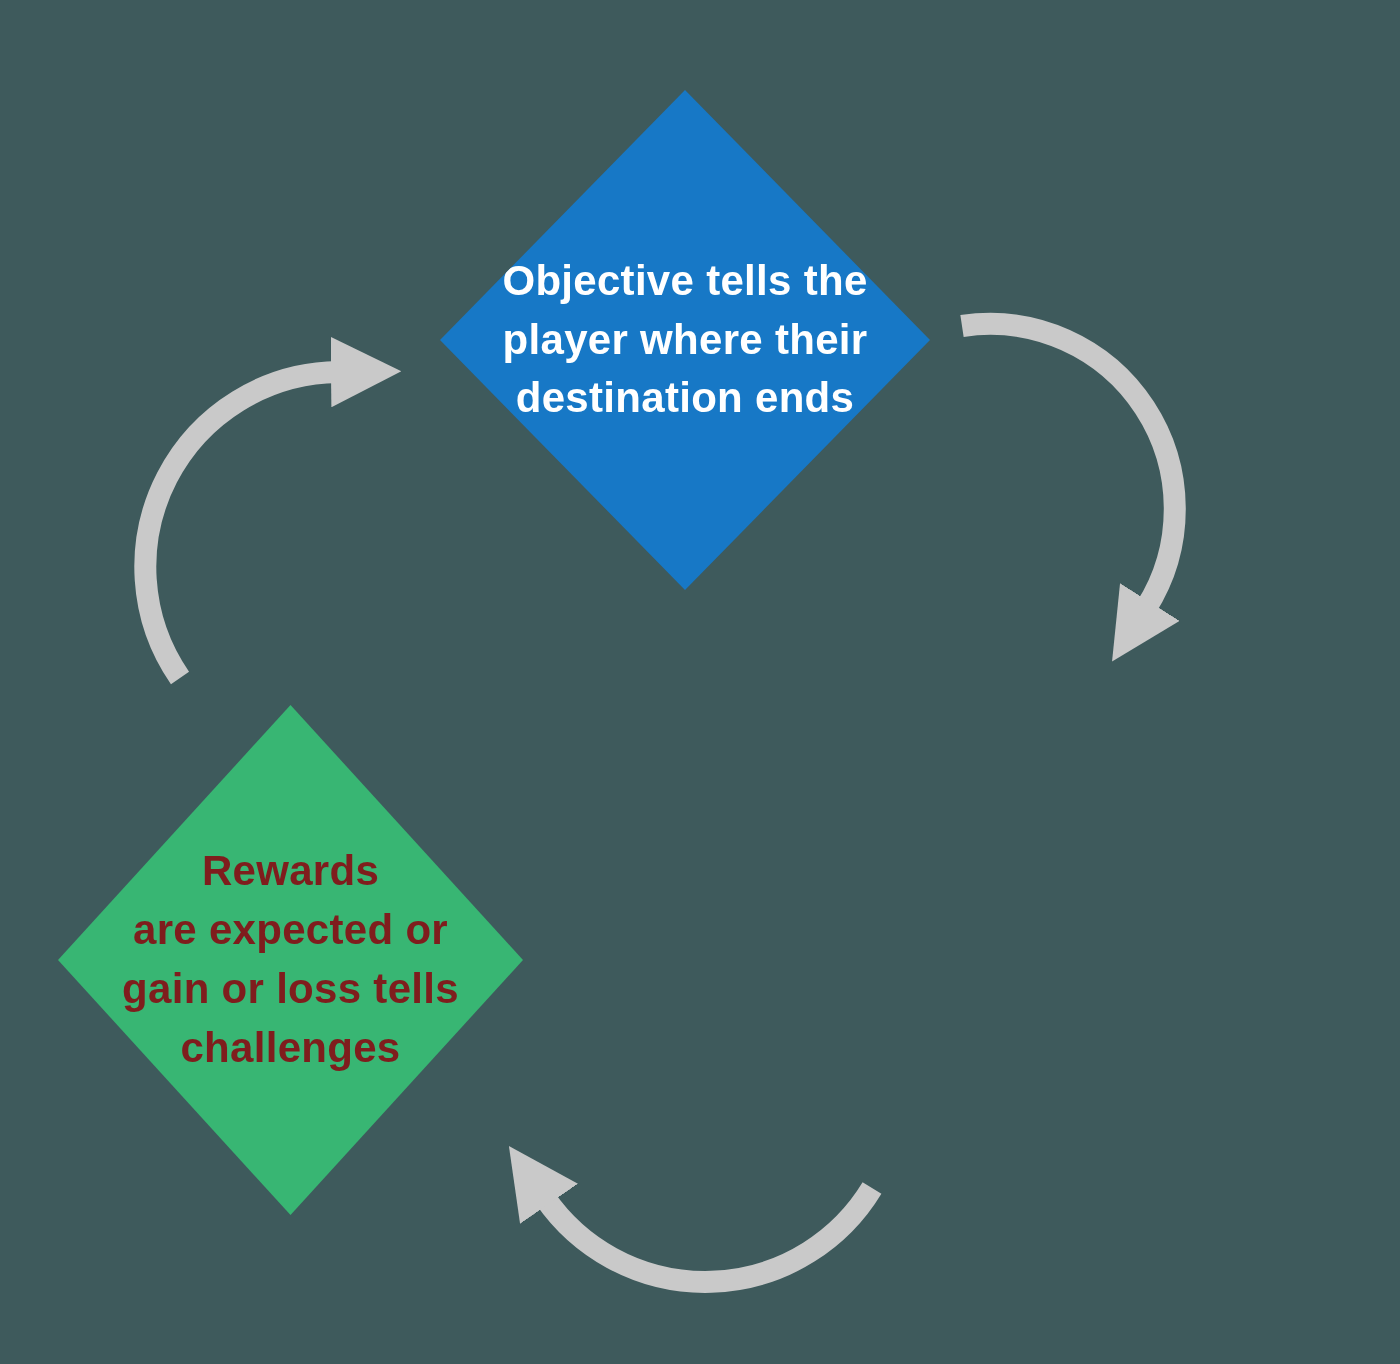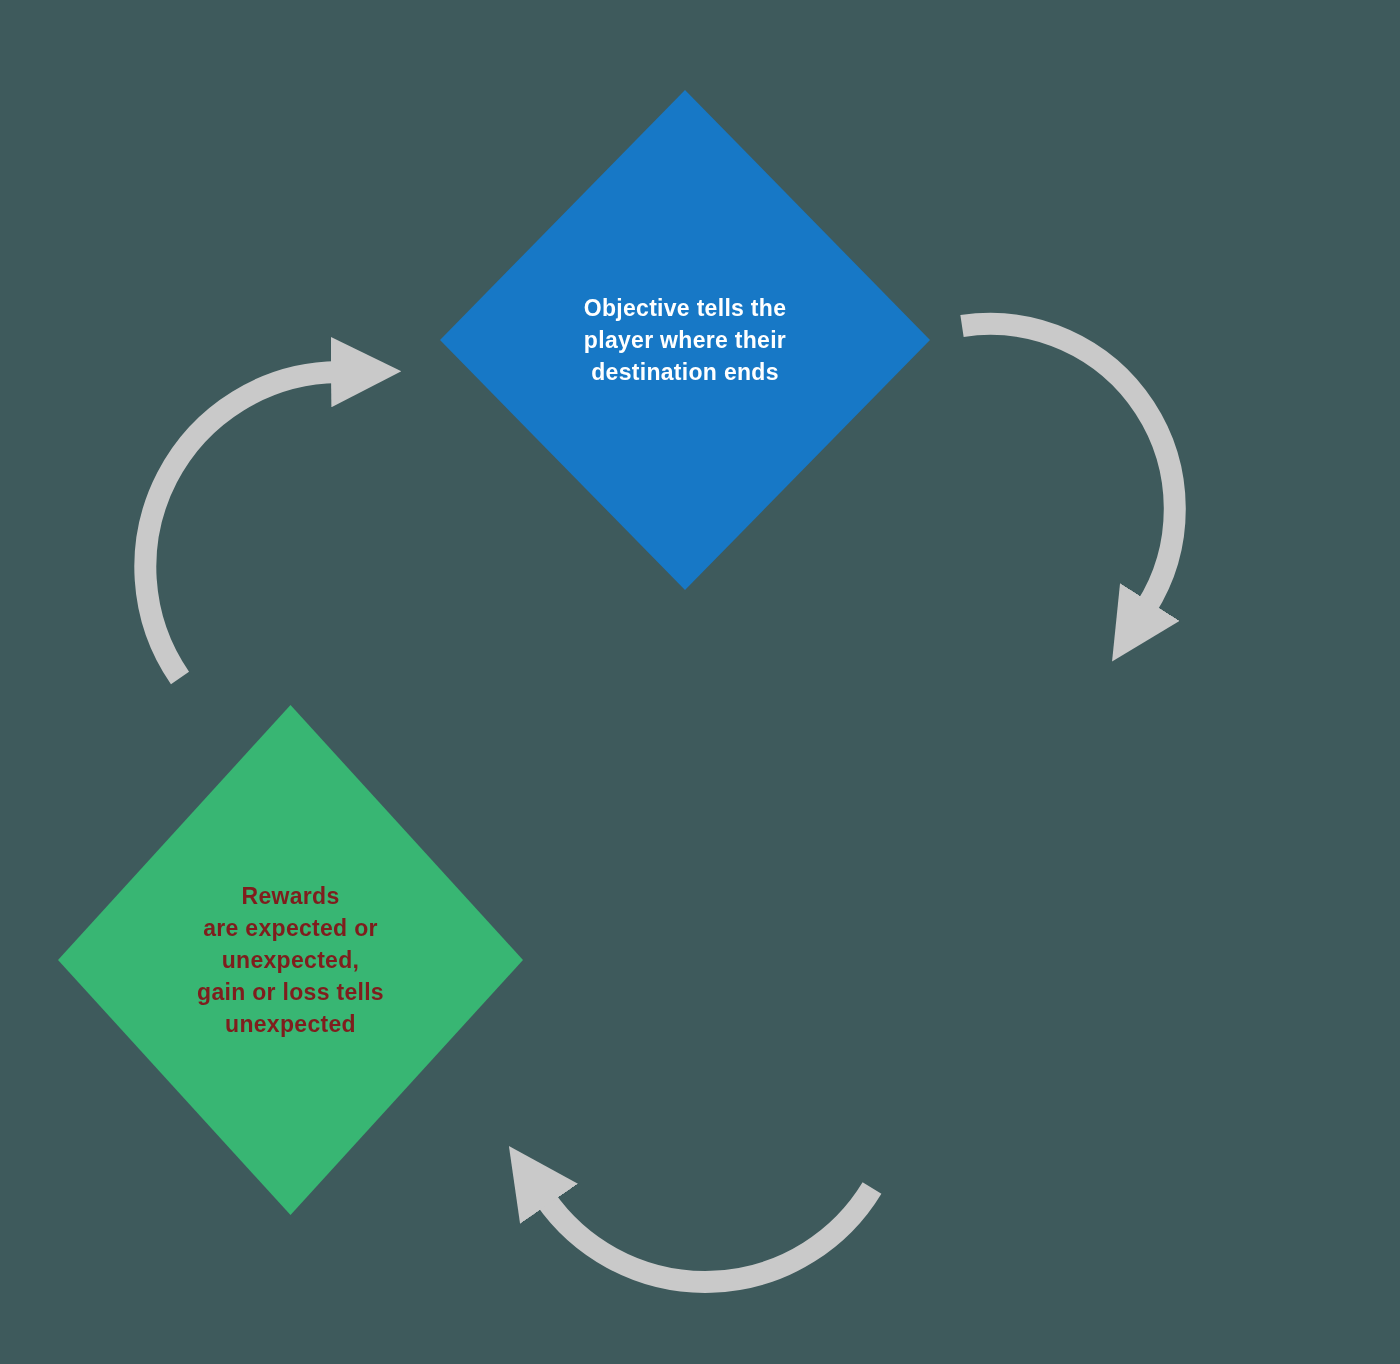--- a/index.html
+++ b/index.html
@@ -29,21 +29,21 @@
     display: flex;
     align-items: center;
     justify-content: center;
     text-align: center;
     clip-path: polygon(50% 0, 100% 50%, 50% 100%, 0 50%);
     background: var(--node-color, #888);
   }
   .diamond .label {
     width: 78%;
     font-weight: 700;
-    font-size: 23px;
+    font-size: 42px;
     line-height: 1.4;
     letter-spacing: 0.3px;
     color: #ffffff;
   }
   #node-objective {
     left: 440px;
     top: 90px;
     width: 490px;
     height: 500px;
   }
@@ -82,19 +82,18 @@
       <div>player where their</div>
       <div>destination ends</div>
     </div>
   </div>
 
 
   <div class="diamond" id="node-rewards" style="--node-color: #38b673;">
     <div class="label" style="color: #7f1d1d;">
       <div>Rewards</div>
       <div>are expected or</div>
-      <div>unexpected,</div>
       <div>gain or loss tells</div>
-      <div>unexpected</div>
+      <div>challenges</div>
     </div>
   </div>
 
 </div>
 
 </body></html>

